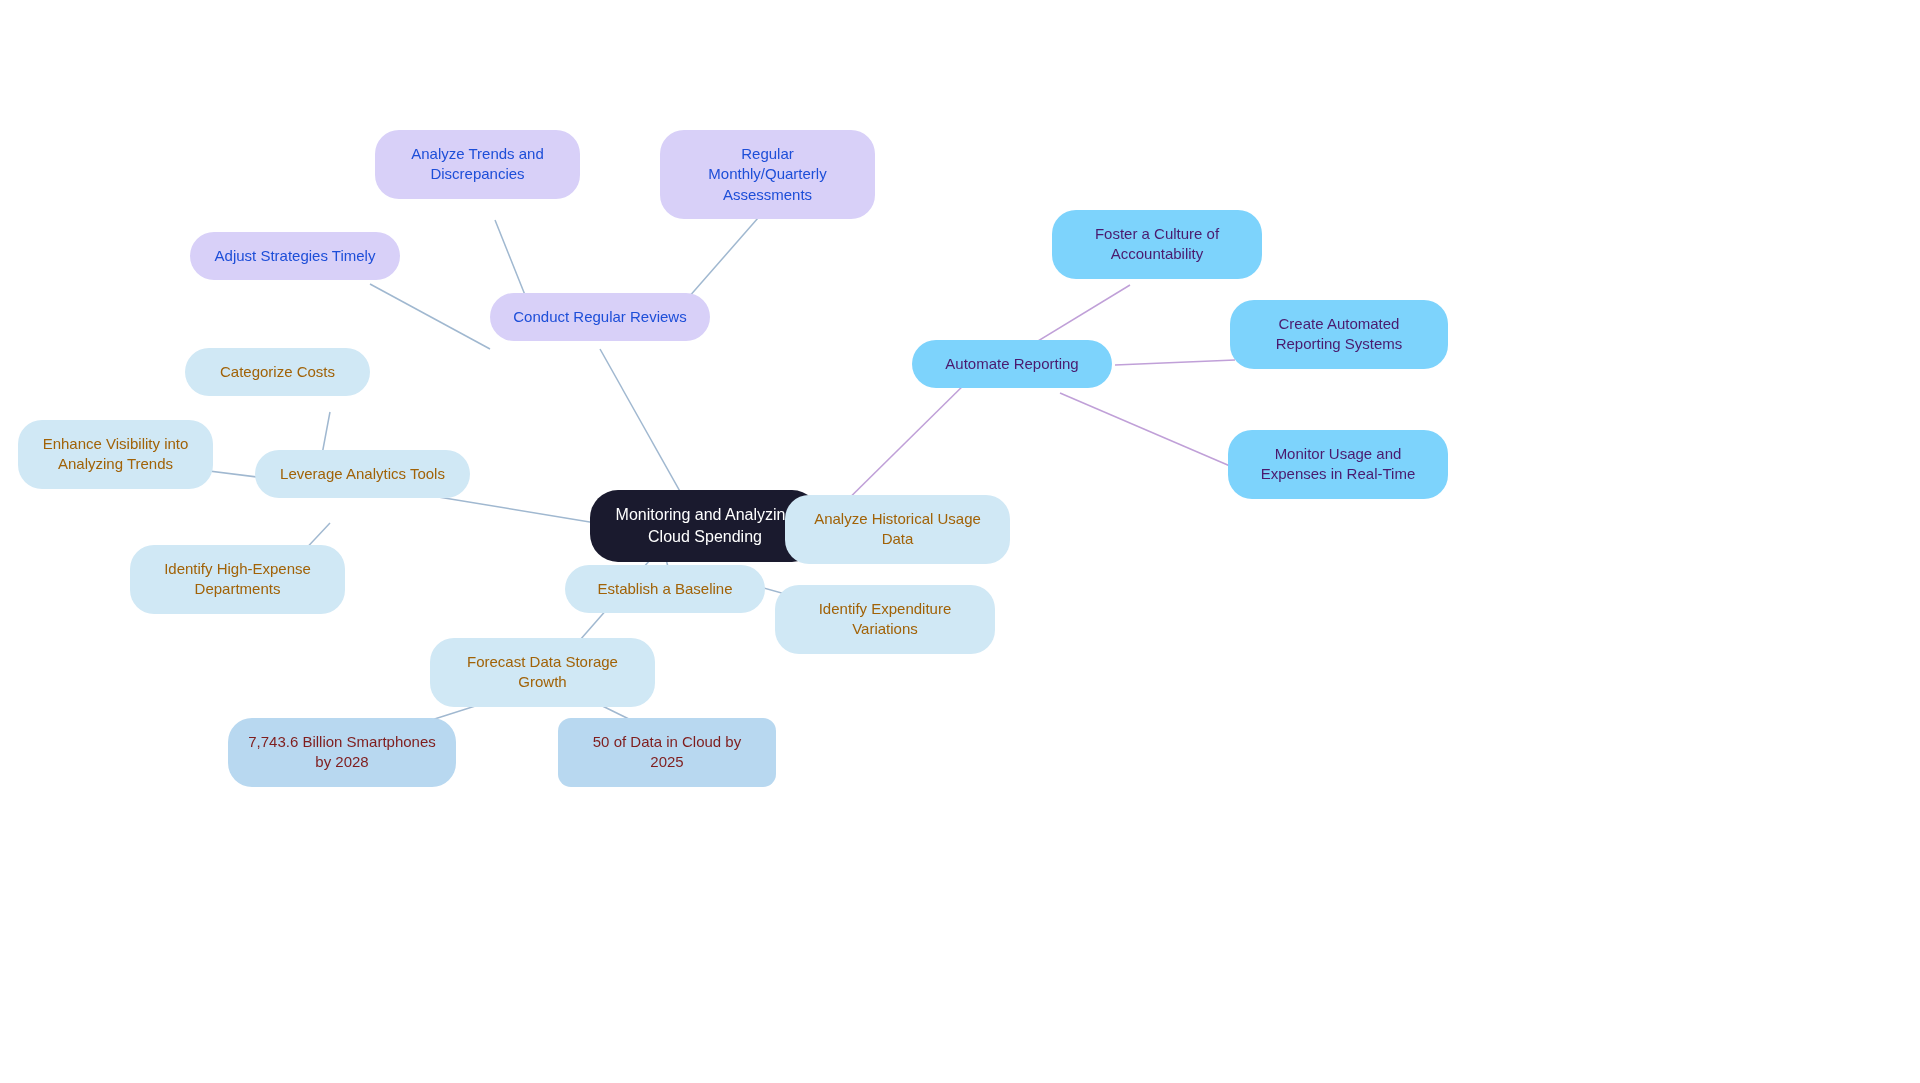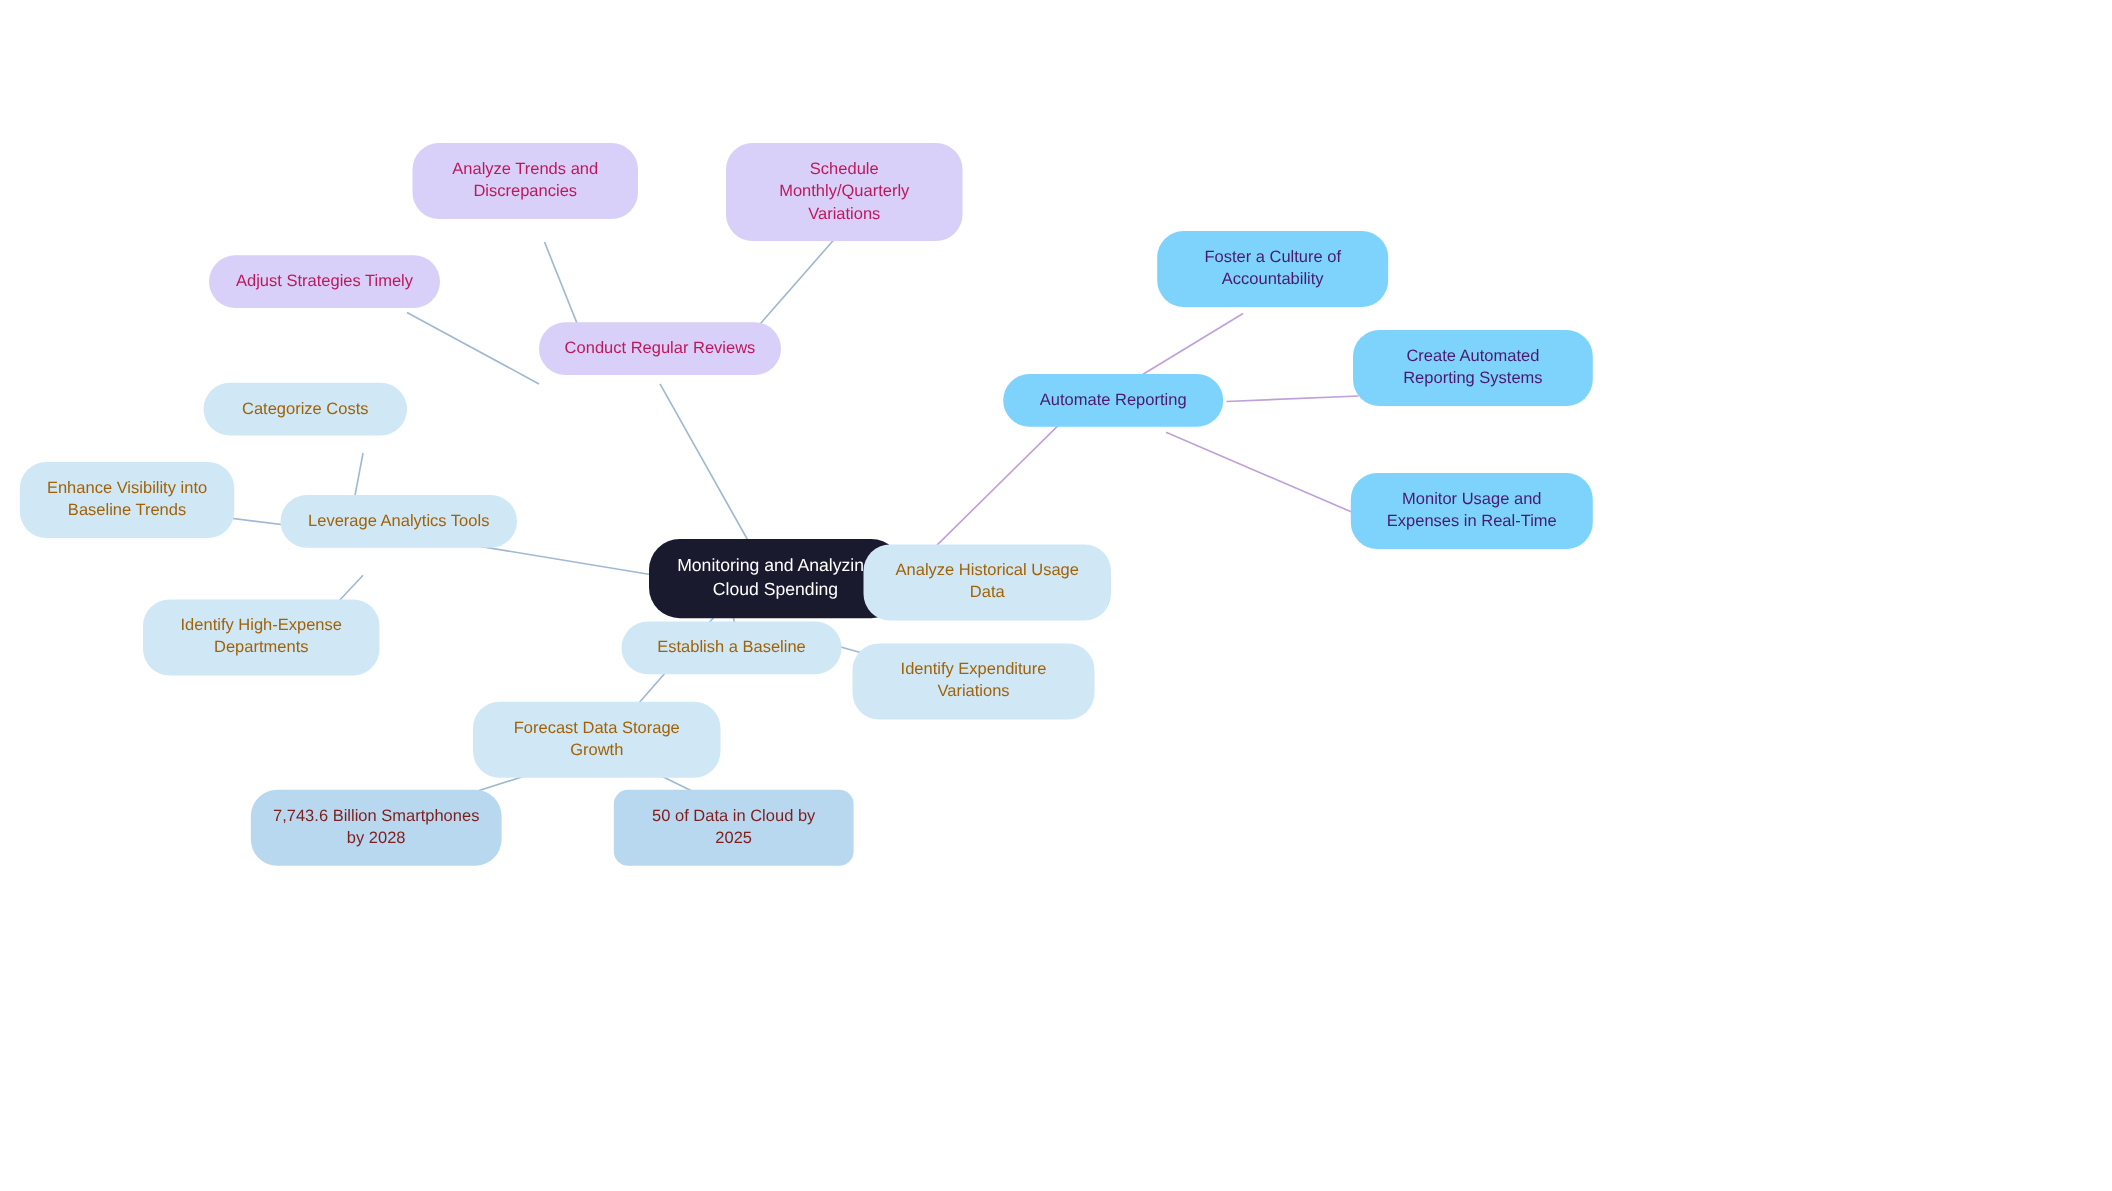--- a/index.html
+++ b/index.html
@@ -50,21 +50,21 @@
       color: #7f1d1d;
       border: none;
     }
     .node-purple {
       background: #7dd3fc;
       color: #4a1a6e;
       border: none;
     }
     .node-lavender {
       background: #d8d0f8;
-      color: #be185d;
+      color: #1d4ed8;
       border: none;
     }
   </style>
 </head>
 <body>
 
 <svg id="connections">
 
   <line x1="700" y1="527" x2="600" y2="349" stroke="#a0b8d0" stroke-width="1.5"></line>
 
@@ -102,29 +102,29 @@
 
   <line x1="1060" y1="393" x2="1230" y2="466" stroke="#c0a0d8" stroke-width="1.5"></line>
 </svg>
 
 <div class="node node-center" style="left: 590px; top: 490px; width: 230px;">Monitoring and Analyzing Cloud Spending</div>
 
 <div class="node node-lavender" style="left: 490px; top: 293px; width: 220px;">Conduct Regular Reviews</div>
 
 <div class="node node-lavender" style="left: 375px; top: 130px; width: 205px;">Analyze Trends and Discrepancies</div>
 
-<div class="node node-lavender" style="left: 660px; top: 130px; width: 215px;">Schedule Monthly/Quarterly Variations</div>
+<div class="node node-lavender" style="left: 660px; top: 130px; width: 215px;">Regular Monthly/Quarterly Assessments</div>
 
 <div class="node node-lavender" style="left: 190px; top: 232px; width: 210px;">Adjust Strategies Timely</div>
 
 <div class="node node-blue" style="left: 255px; top: 450px; width: 215px;">Leverage Analytics Tools</div>
 
 <div class="node node-blue" style="left: 185px; top: 348px; width: 185px;">Categorize Costs</div>
 
-<div class="node node-blue" style="left: 18px; top: 420px; width: 195px;">Enhance Visibility into Baseline Trends</div>
+<div class="node node-blue" style="left: 18px; top: 420px; width: 195px;">Enhance Visibility into Analyzing Trends</div>
 
 <div class="node node-blue" style="left: 130px; top: 545px; width: 215px;">Identify High-Expense Departments</div>
 
 <div class="node node-blue" style="left: 565px; top: 565px; width: 200px;">Establish a Baseline</div>
 
 <div class="node node-blue" style="left: 785px; top: 495px; width: 225px;">Analyze Historical Usage Data</div>
 
 <div class="node node-blue" style="left: 775px; top: 585px; width: 220px;">Identify Expenditure Variations</div>
 
 <div class="node node-blue" style="left: 430px; top: 638px; width: 225px;">Forecast Data Storage Growth</div>

